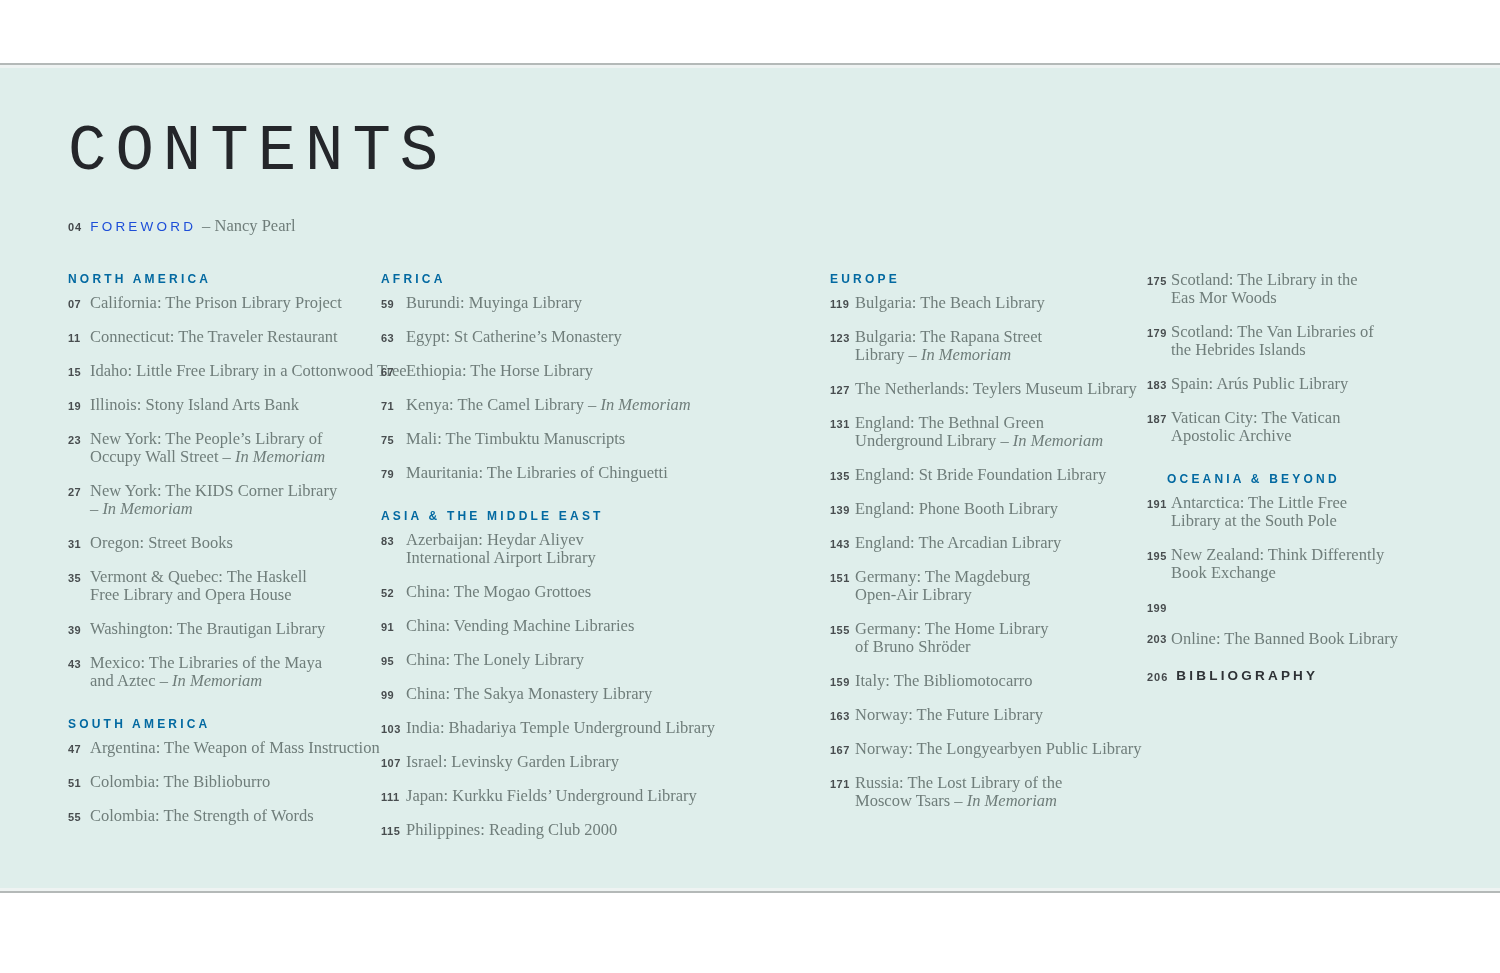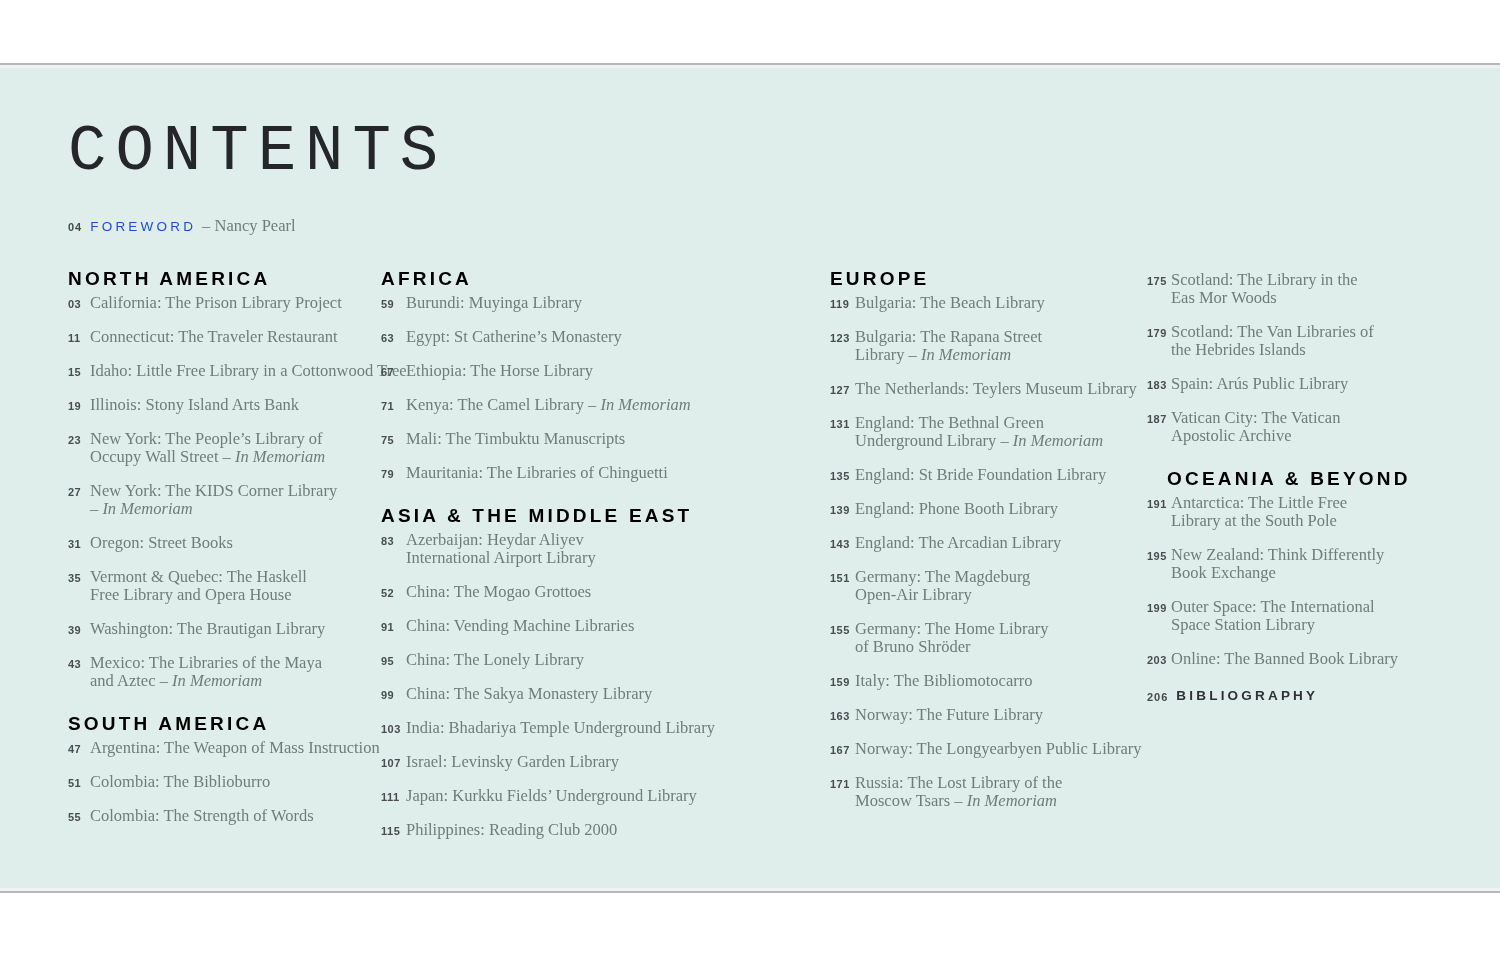--- a/index.html
+++ b/index.html
@@ -44,22 +44,22 @@
   .columns {
     position:absolute; left:68px; top:203px; right:0; height:620px;
   }
   .col { position:absolute; top:0; }
   .col-0 { left:0;      width:312px; }
   .col-1 { left:313px;  width:340px; }
   .col-2 { left:762px;  width:330px; }
   .col-3 { left:1079px; width:350px; }
   .section-heading {
     font-family:"Liberation Sans", sans-serif;
-    font-weight:bold; font-size:19px; letter-spacing:3.2px;
-    color:#000000;
+    font-weight:bold; font-size:12px; letter-spacing:3.2px;
+    color:#0369a1;
     line-height:16px;
     margin-bottom:7px;
   }
   .col .section-heading { margin-top:0; }
   .col .section-heading ~ * ~ .section-heading,
   .col :not(:first-child).section-heading { margin-top:26px; }
   .entry { display:flex; margin-bottom:16px; }
   .entry .num {
     font-family:"Liberation Sans", sans-serif;
     font-weight:bold; font-size:11px; letter-spacing:0.5px;
@@ -100,21 +100,21 @@
   <div class="foreword">
     <span class="num-sm">04</span>
     <span class="fw-label">FOREWORD</span>
     <span class="fw-suffix">– Nancy Pearl</span>
   </div>
 
   <div class="columns" id="columns">
       <div class="col col-0">
         <div class="section-heading">NORTH AMERICA</div>
         <div class="entry">
-          <span class="num">03</span>
+          <span class="num">07</span>
           <div class="lines">
             <div class="line"><span>California: The Prison Library Project</span></div>
           </div>
         </div>
         <div class="entry">
           <span class="num">11</span>
           <div class="lines">
             <div class="line"><span>Connecticut: The Traveler Restaurant</span></div>
           </div>
         </div>
@@ -409,24 +409,20 @@
         </div>
         <div class="entry">
           <span class="num">195</span>
           <div class="lines">
             <div class="line"><span>New Zealand: Think Differently</span></div>
             <div class="line"><span>Book Exchange</span></div>
           </div>
         </div>
         <div class="entry">
           <span class="num">199</span>
-          <div class="lines">
-            <div class="line"><span>Outer Space: The International</span></div>
-            <div class="line"><span>Space Station Library</span></div>
-          </div>
         </div>
         <div class="entry">
           <span class="num">203</span>
           <div class="lines">
             <div class="line"><span>Online: The Banned Book Library</span></div>
           </div>
         </div>
         <div class="numbered-heading">
           <span class="num-sm">206</span>
           <span class="nh-label">BIBLIOGRAPHY</span>

